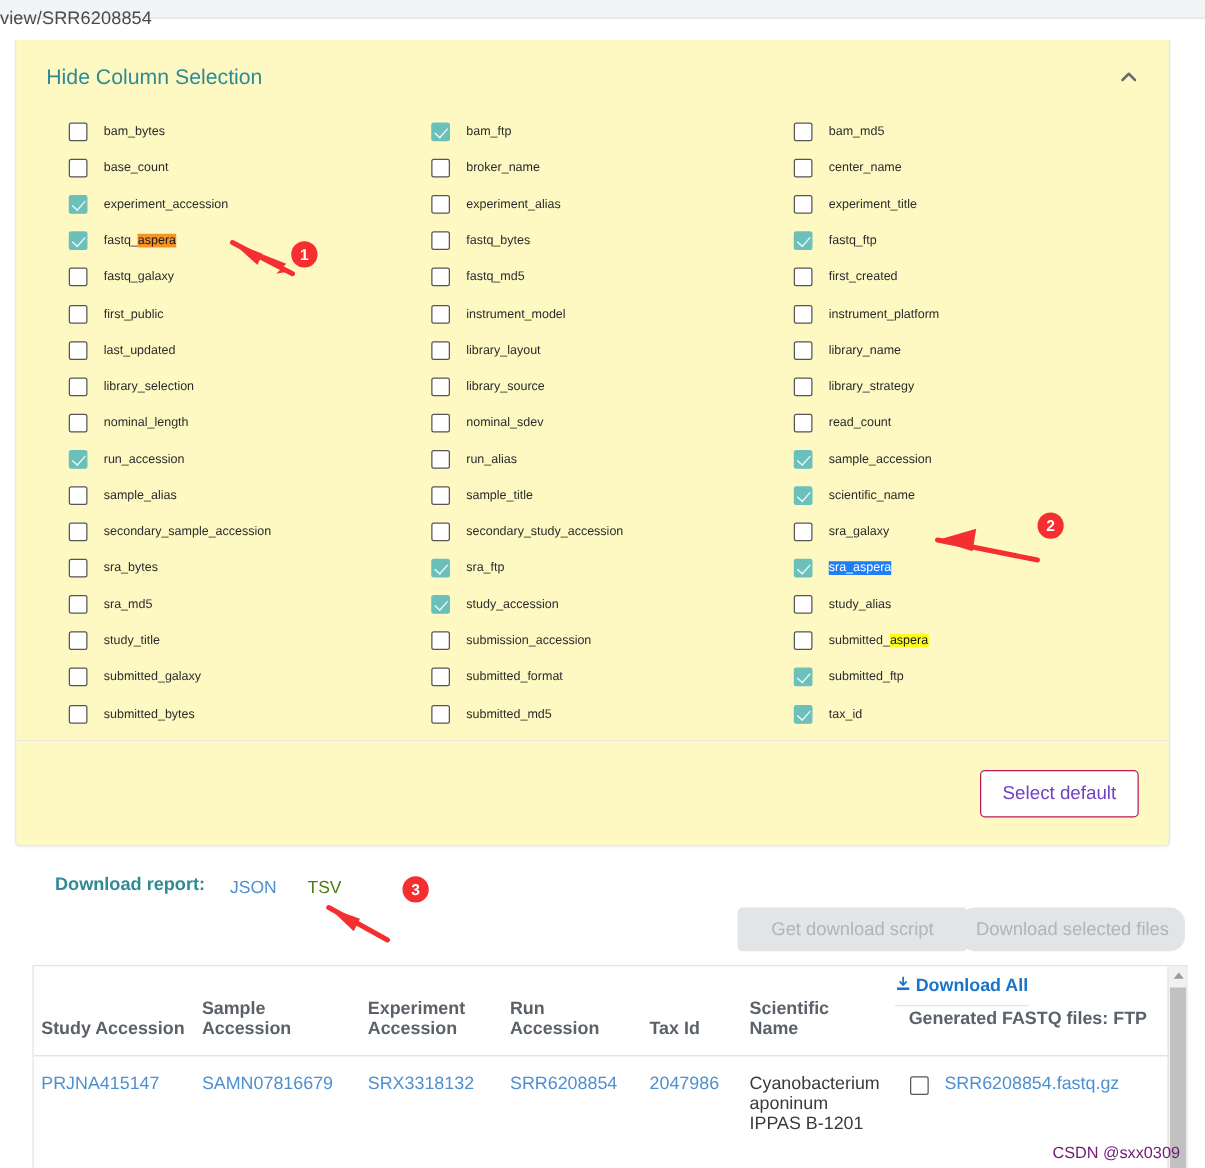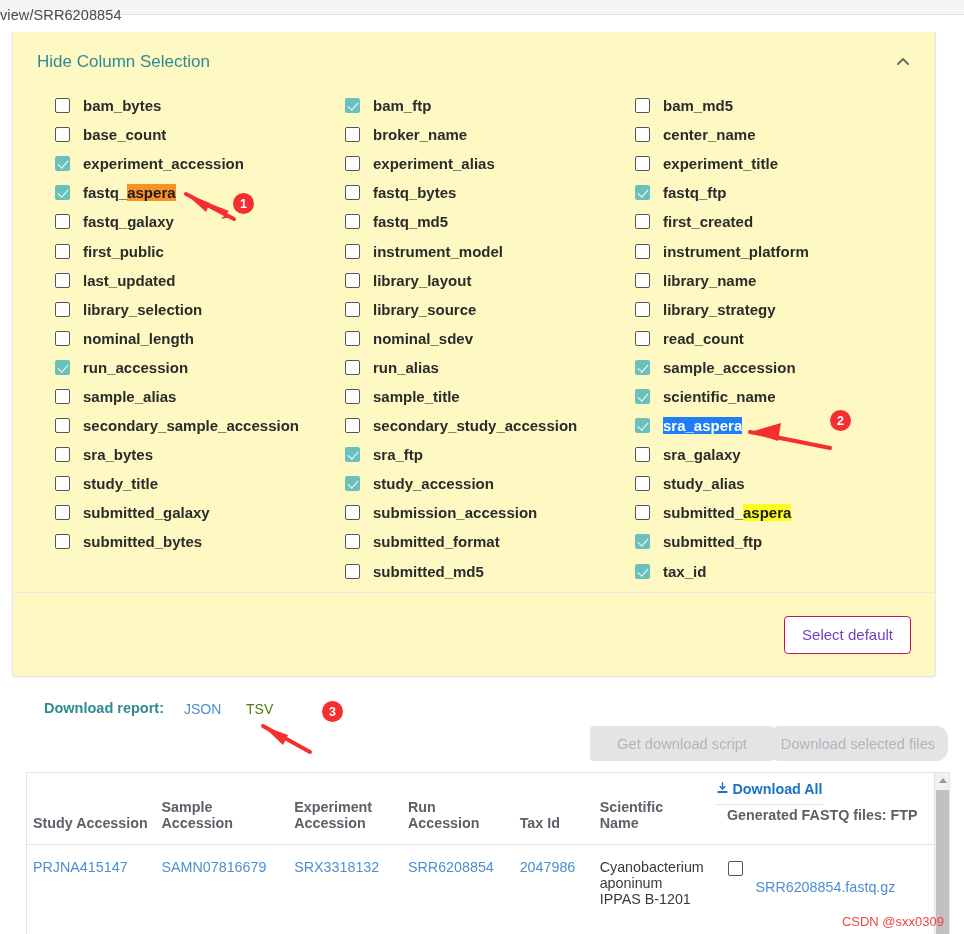--- a/index.html
+++ b/index.html
@@ -86,24 +86,23 @@
   }
   .cbrow.checked .cbbox::after {
     content: "";
     position: absolute; left: 3.6px; top: 1px;
     width: 5px; height: 9px;
     border: solid #f2fbfa;
     border-width: 0 1.8px 1.8px 0;
     transform: rotate(42deg);
   }
   .cblabel {
-    font-size: 15px; color: #2b2b2b;
+    font-size: 10px; color: #2b2b2b;
     white-space: nowrap;
     font-family: "Liberation Sans", sans-serif;
-    font-weight: bold;
   }
   .hl-orange { background: #f79226; color: #1a1a1a; }
   .hl-yellow { background: #fdfd22; color: #1a1a1a; }
   .hl-blue   { background: #1f7ef5; color: #ffffff; }
 
   
   #colcard-foot {
     position: absolute; left: 0; bottom: 0;
     width: 922px; height: 84px;
     border-top: 1px solid #e9e9e9;
@@ -210,21 +209,21 @@
     display: block; text-align: center;
     padding: 9px 10px 6px 10px;
     line-height: 1.35;
   }
   .ftpcell { display: flex; align-items: flex-start; padding-left: 18px; }
   .ftpcell .filebox {
     width: 15px; height: 15px; flex: 0 0 15px;
     border: 1.6px solid #565656; border-radius: 2px;
     background: #fff; margin: 2px 13px 0 0; cursor: pointer;
   }
-  .ftpcell a { white-space: nowrap; margin-top: 20px; }
+  .ftpcell a { white-space: nowrap; }
 
   
   #tbl-scrollbar {
     position: absolute; right: 0; top: 0;
     width: 15px; height: 188px;
     background: #f1f1f1;
     border-left: 1px solid #e3e3e3;
   }
   #tbl-sb-up, #tbl-sb-down {
     position: absolute; left: 0; width: 15px; height: 15px;
@@ -241,21 +240,21 @@
   #tbl-sb-thumb {
     position: absolute; left: 1px; top: 17px;
     width: 13px; height: 150px;
     background: #c1c1c1; border-radius: 0;
     cursor: pointer;
   }
 
   
   #watermark {
     position: absolute; right: 20px; bottom: 5px;
-    font-size: 13px; color: #ef4444;
+    font-size: 13px; color: #701a75;
     font-family: "Liberation Sans", sans-serif;
     pointer-events: none;
   }
 
   
   #annots { position: absolute; left: 0; top: 0; width: 964px; height: 934px; pointer-events: none; }
   .badge {
     position: absolute;
     width: 21px; height: 21px; border-radius: 50%;
     background: #f52f2f; color: #ffffff;
@@ -336,20 +335,24 @@
           <div class="cbrow">
             <span class="cbbox"></span>
             <span class="cblabel">secondary_sample_accession</span>
           </div>
           <div class="cbrow">
             <span class="cbbox"></span>
             <span class="cblabel">sra_bytes</span>
           </div>
           <div class="cbrow">
             <span class="cbbox"></span>
+            <span class="cblabel">sra_md5</span>
+          </div>
+          <div class="cbrow">
+            <span class="cbbox"></span>
             <span class="cblabel">study_title</span>
           </div>
           <div class="cbrow">
             <span class="cbbox"></span>
             <span class="cblabel">submitted_galaxy</span>
           </div>
           <div class="cbrow">
             <span class="cbbox"></span>
             <span class="cblabel">submitted_bytes</span>
           </div>
@@ -462,27 +465,27 @@
             <span class="cblabel">read_count</span>
           </div>
           <div class="cbrow checked">
             <span class="cbbox"></span>
             <span class="cblabel">sample_accession</span>
           </div>
           <div class="cbrow checked">
             <span class="cbbox"></span>
             <span class="cblabel">scientific_name</span>
           </div>
+          <div class="cbrow">
+            <span class="cbbox"></span>
+            <span class="cblabel">sra_galaxy</span>
+          </div>
           <div class="cbrow checked">
             <span class="cbbox"></span>
             <span class="cblabel"><span><span class="hl-blue">sra_aspera</span></span></span>
-          </div>
-          <div class="cbrow">
-            <span class="cbbox"></span>
-            <span class="cblabel">sra_galaxy</span>
           </div>
           <div class="cbrow">
             <span class="cbbox"></span>
             <span class="cblabel">study_alias</span>
           </div>
           <div class="cbrow">
             <span class="cbbox"></span>
             <span class="cblabel"><span>submitted_<span class="hl-yellow">aspera</span></span></span>
           </div>
           <div class="cbrow checked">

